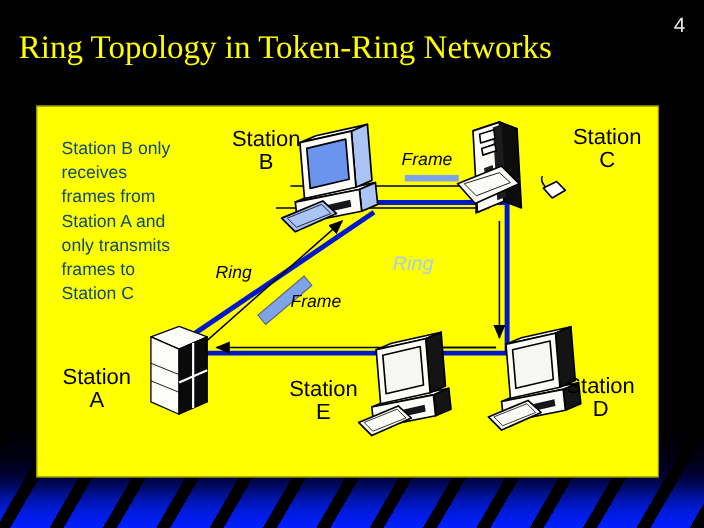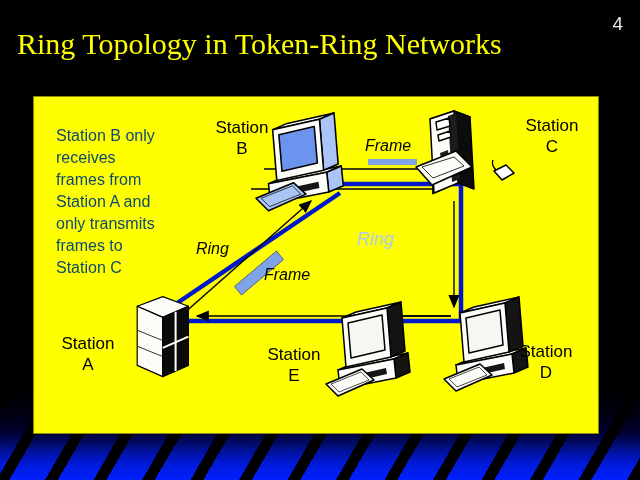--- a/index.html
+++ b/index.html
@@ -11,21 +11,21 @@
          font-size:30px;font-weight:normal;letter-spacing:0px;}
   .band{position:absolute;left:0;top:390px;width:640px;height:90px;z-index:1;
         background-image:
           repeating-linear-gradient(120deg,#000 0 11px,transparent 11px 42px),
           linear-gradient(180deg,#000000 0%,#000014 30%,#000030 46%,#000a62 58%,
                           #0013a6 70%,#001ad8 82%,var(--stripe_blue,#0020ff) 100%);}
   .diagram{position:absolute;left:33px;top:96px;width:564px;height:336px;z-index:2;
            background:var(--box_bg,#ffff00);border:1px solid #8a8a00;}
   .note{position:absolute;left:22px;top:28px;width:118px;color:#0c4a6e;font-size:16px;
         line-height:22px;white-space:pre-line;}
-  .station-label{position:absolute;width:72px;color:#000;font-size:17px;line-height:21px;
+  .station-label{position:absolute;width:72px;color:#000;font-size:20px;line-height:21px;
         text-align:center;white-space:pre-line;}
   .lbl{position:absolute;color:#000;font-size:16px;font-style:italic;}
   .lbl.light{color:var(--ring_light_text,#a8cbf0);font-size:18px;}
   .token-bar{position:absolute;left:334px;top:62px;width:49px;height:6px;
         background:var(--frame_token,#7fa3e8);}
   .net{position:absolute;left:0;top:0;width:564px;height:336px;}
   .blue-line{stroke:var(--ring_line,#0018cc);stroke-width:4.5;fill:none;}
   .thin{stroke:#000;stroke-width:1.4;fill:none;}
   .outl{stroke:#000;stroke-width:1.5;stroke-linejoin:round;}
   .pc-blue{--screen:#6a94ee;--mside:#a9c4f5;--kb:#a9c4f5;--bside:#a9c4f5;}

